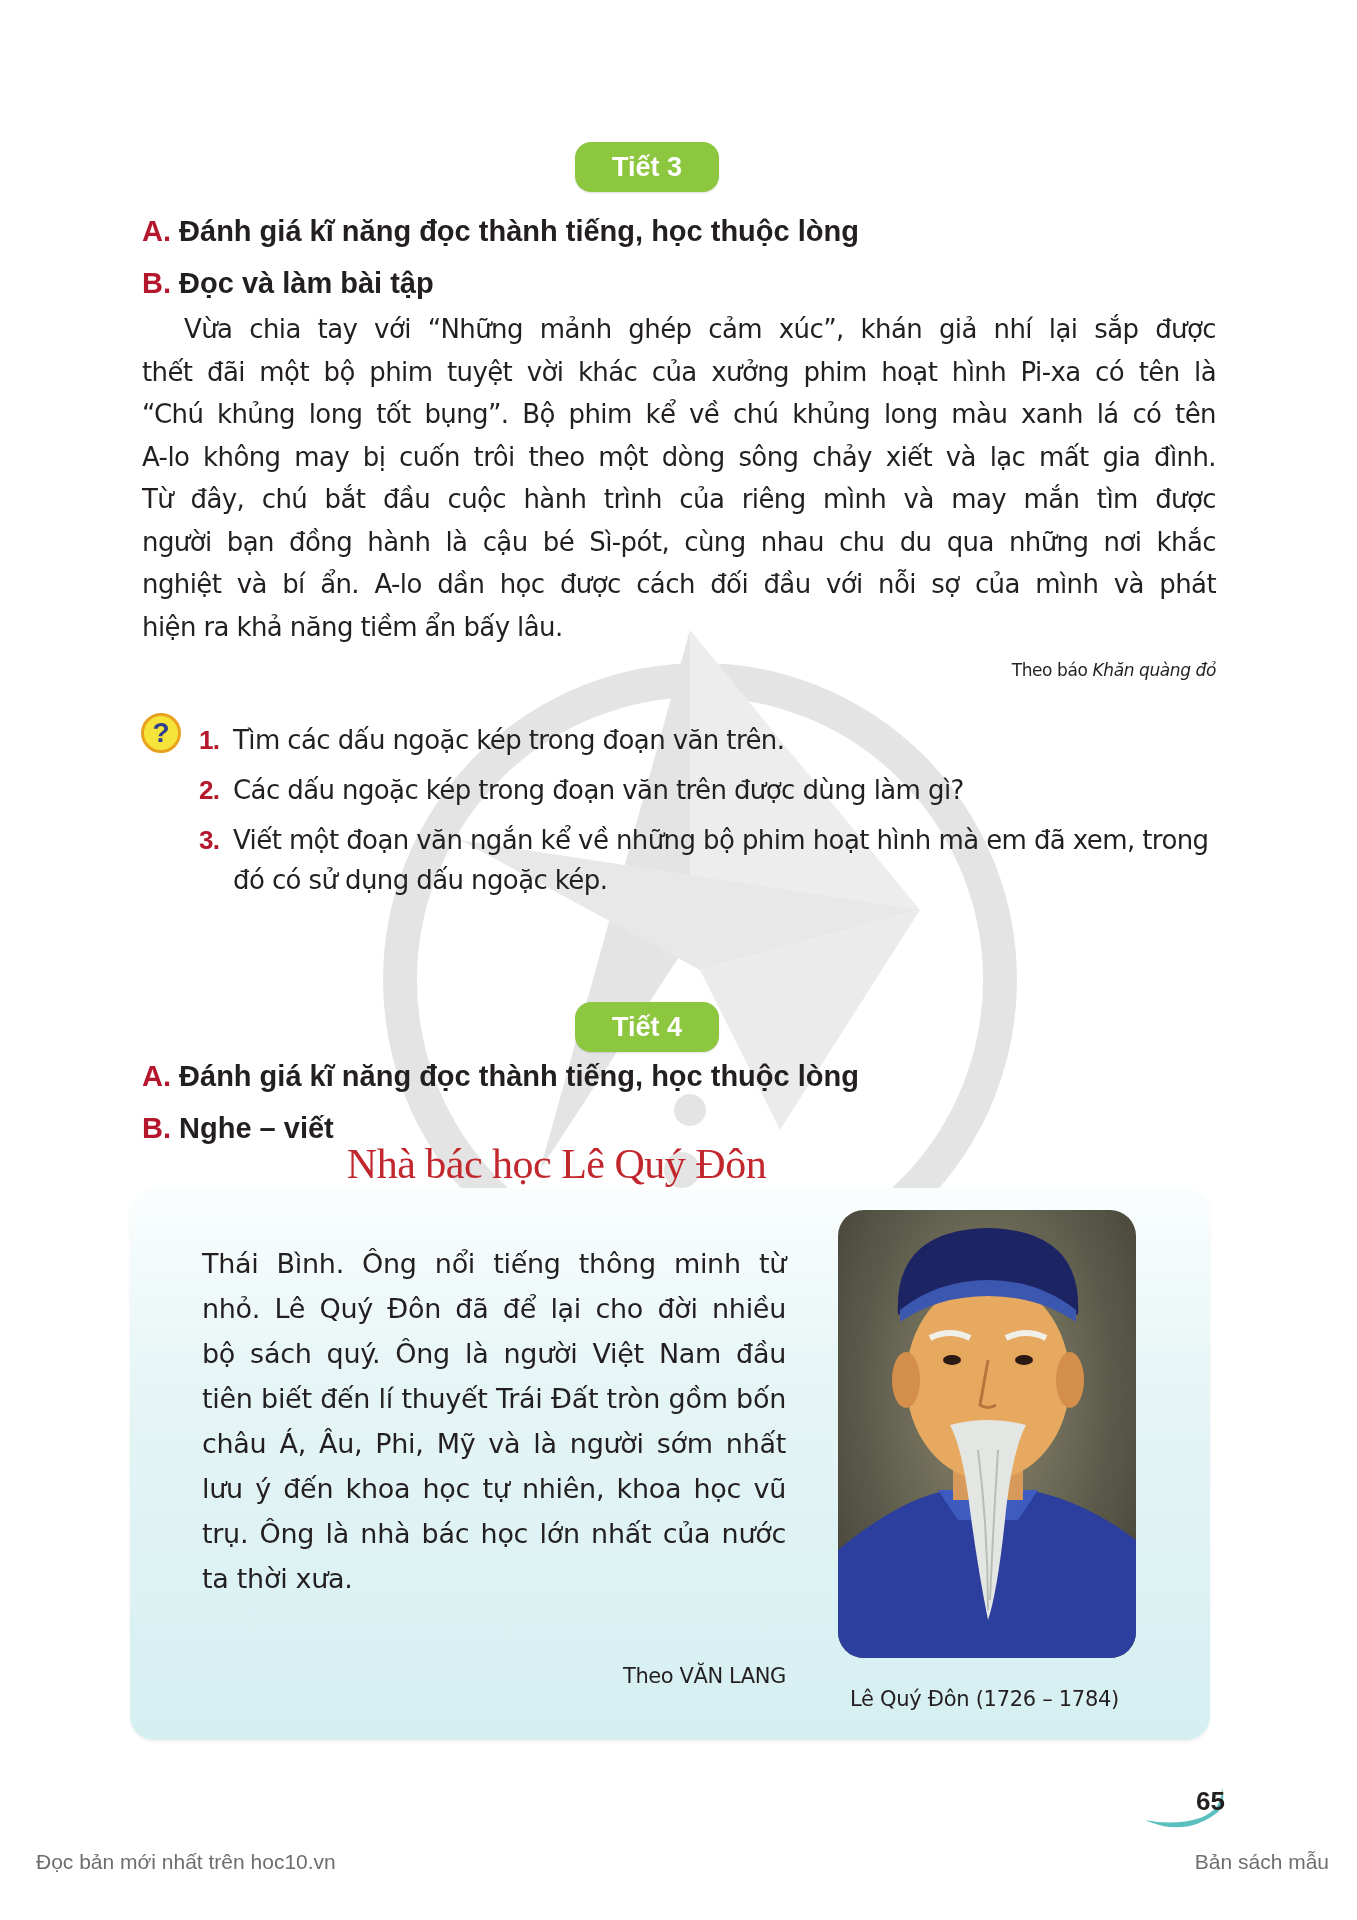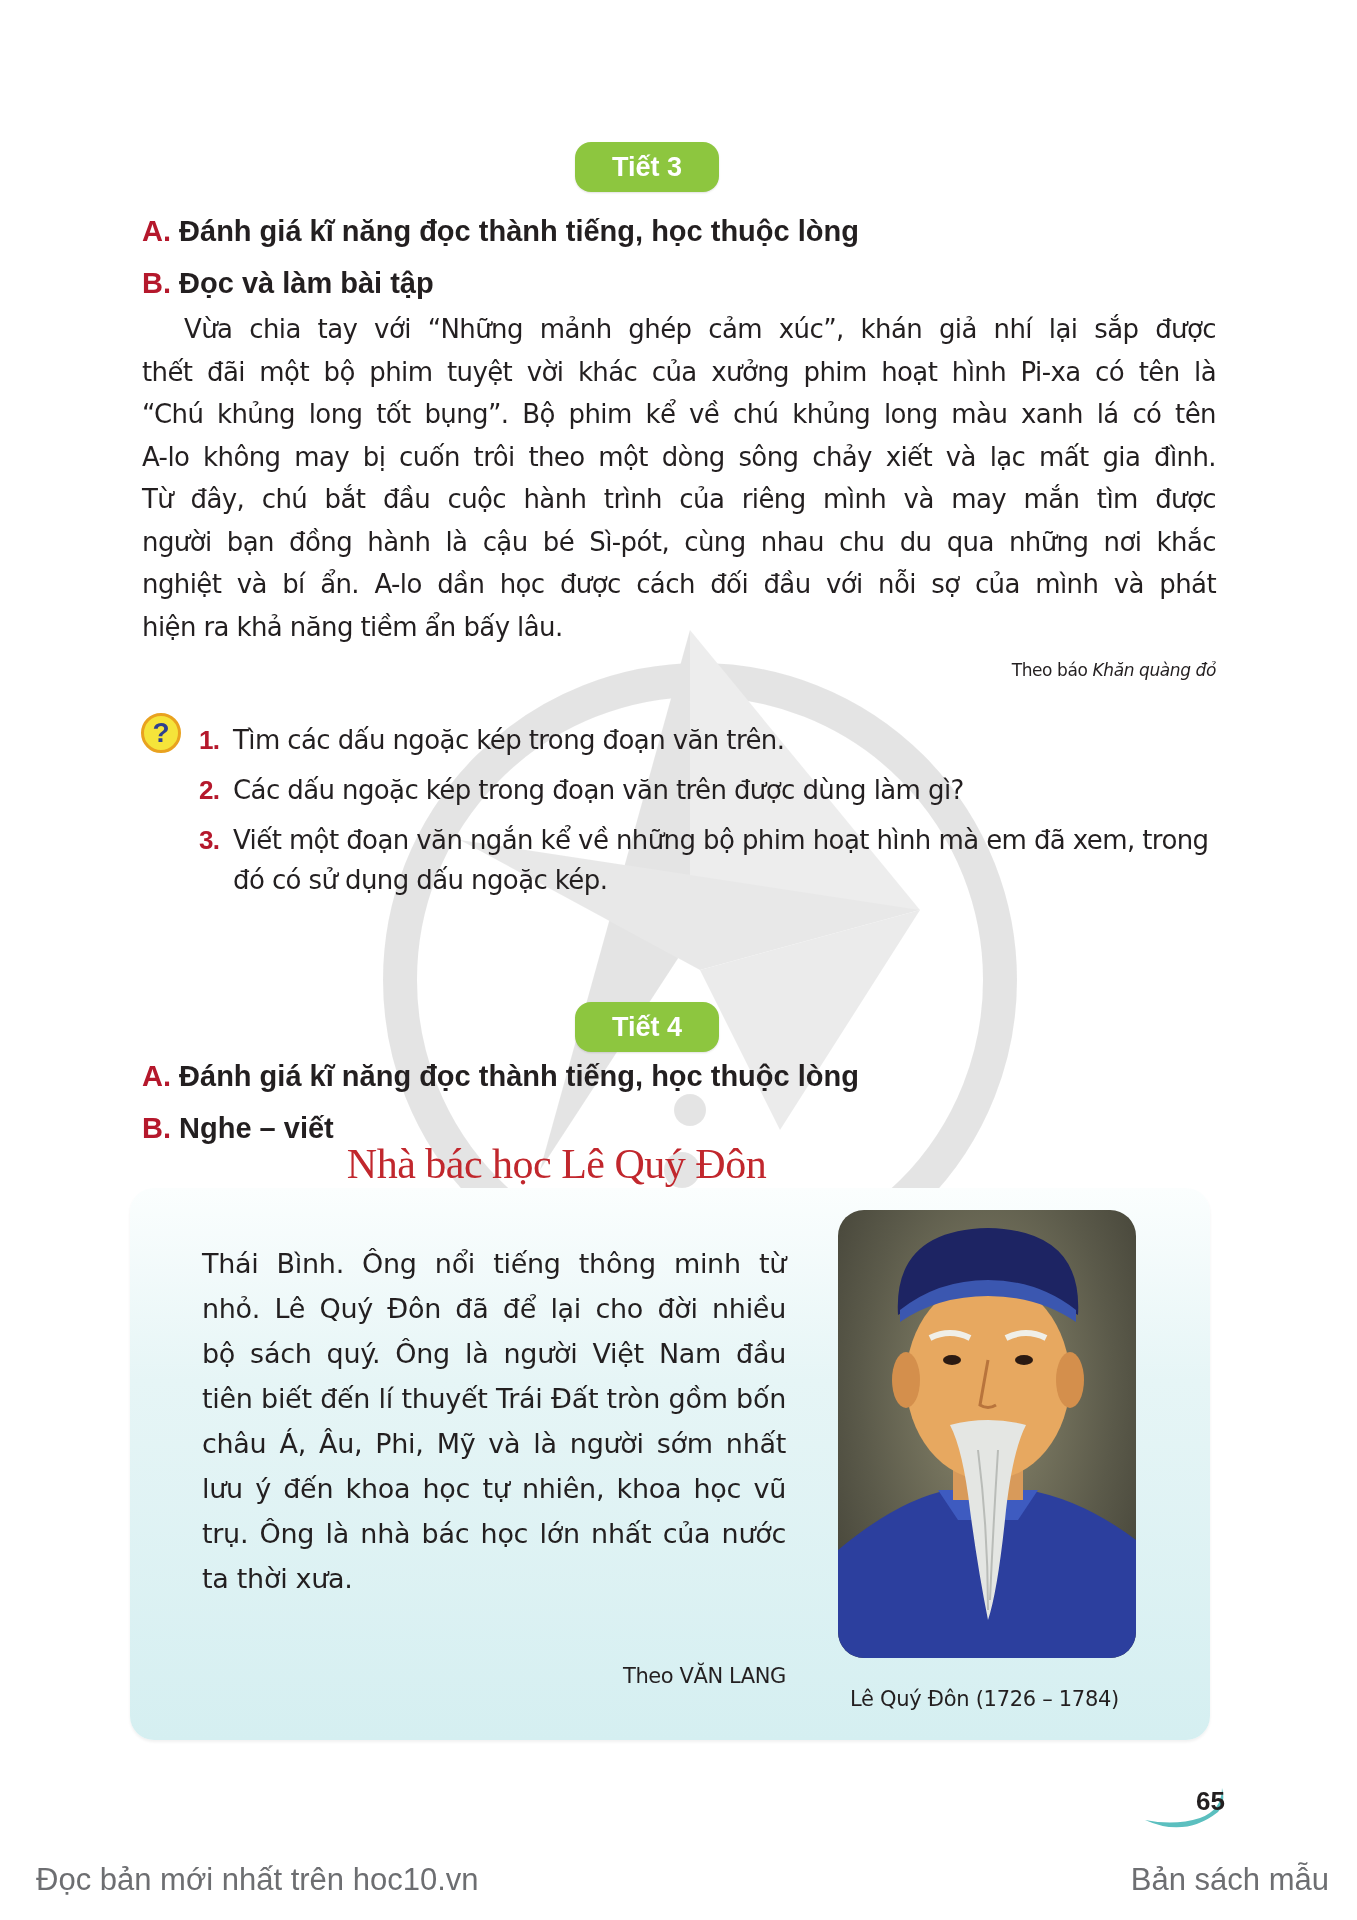--- a/index.html
+++ b/index.html
@@ -80,21 +80,21 @@
     }
     .page-num {
       position: absolute; left: 1140px; top: 1782px; width: 90px; height: 50px;
     }
     .page-num .n {
       position: absolute; left: 20px; top: 4px;
       font-family: "Liberation Sans", sans-serif; font-weight: bold; font-size: 26px; color: #231f20; margin-left: 36px;
     }
     .footer {
       position: absolute; top: 1850px;
-      font-family: "Liberation Sans", sans-serif; font-size: 31px; color: #6d6e71; margin-top: 12px;
+      font-family: "Liberation Sans", sans-serif; font-size: 21px; color: #6d6e71;
     }
   </style>
 </head>
 <body>
 
 <svg class="watermark" viewBox="0 0 680 680">
   <circle cx="340" cy="370" r="300" fill="none" stroke="#8a8a8a" stroke-width="34"></circle>
   <path d="M330 20 L180 560 L330 330 Z" fill="#8a8a8a"></path>
   <path d="M330 20 L560 300 L330 330 Z" fill="#b0b0b0"></path>
   <path d="M100 230 L560 300 L340 360 Z" fill="#9c9c9c"></path>

